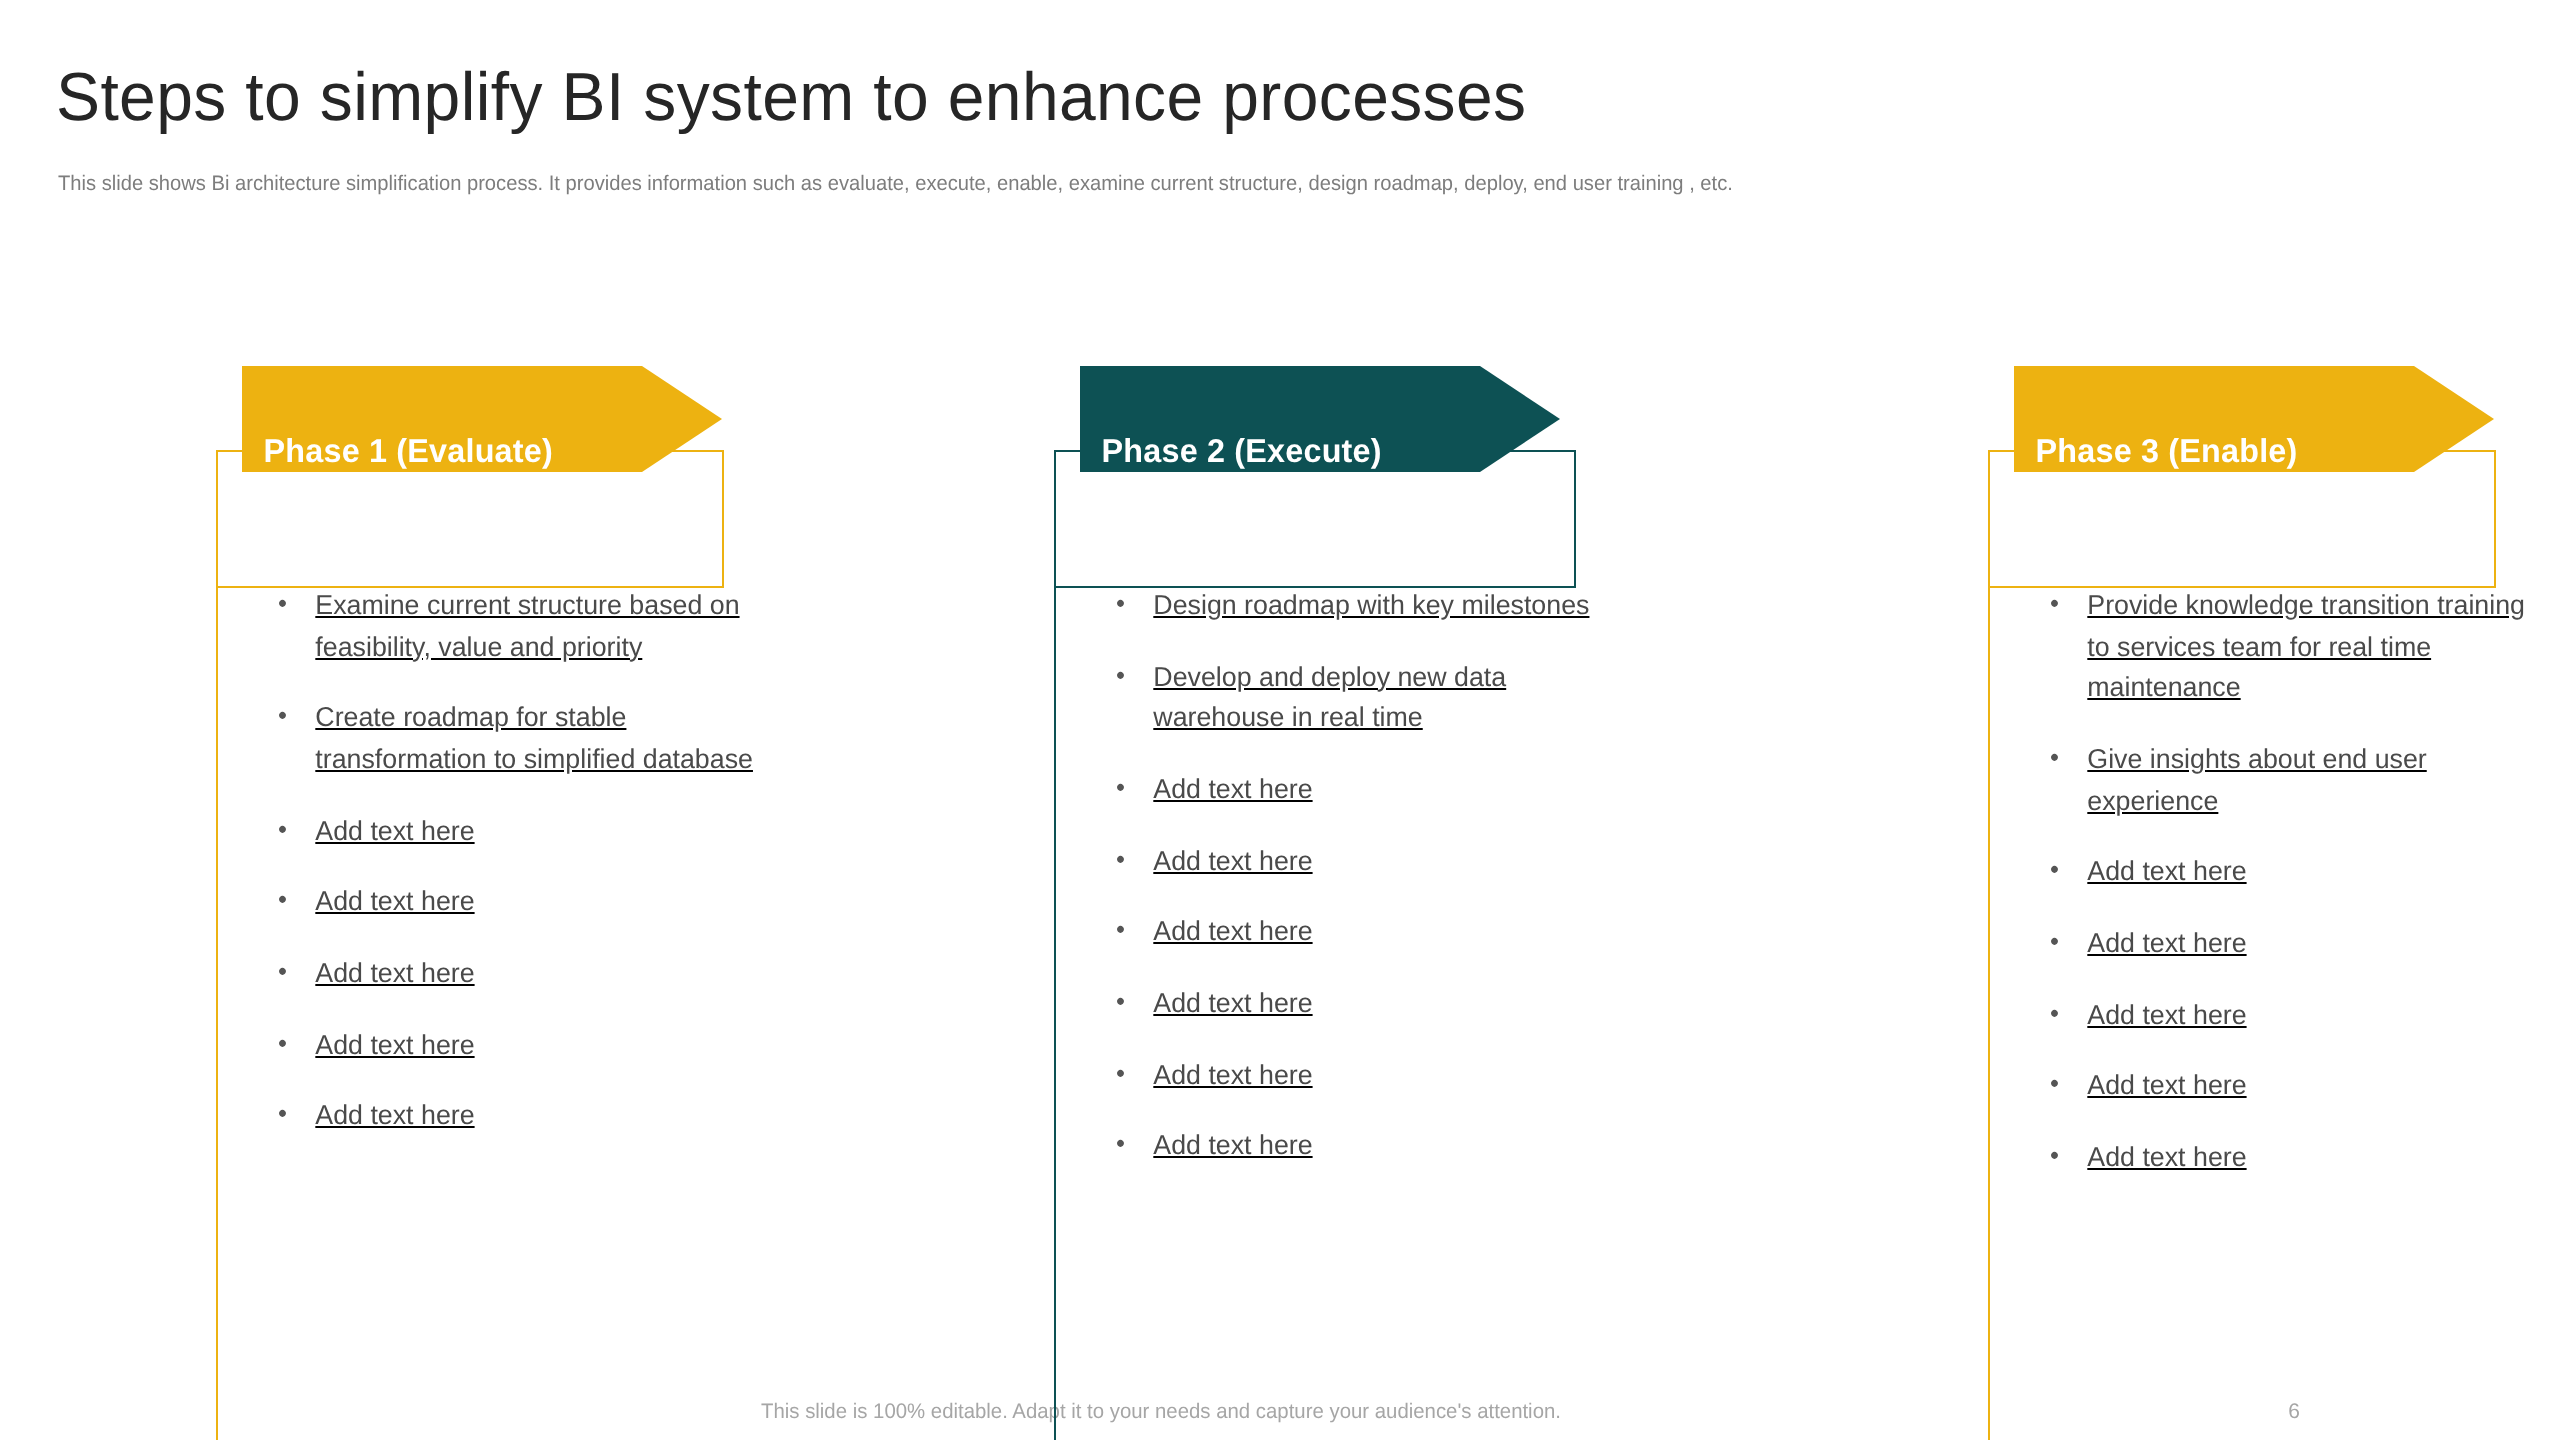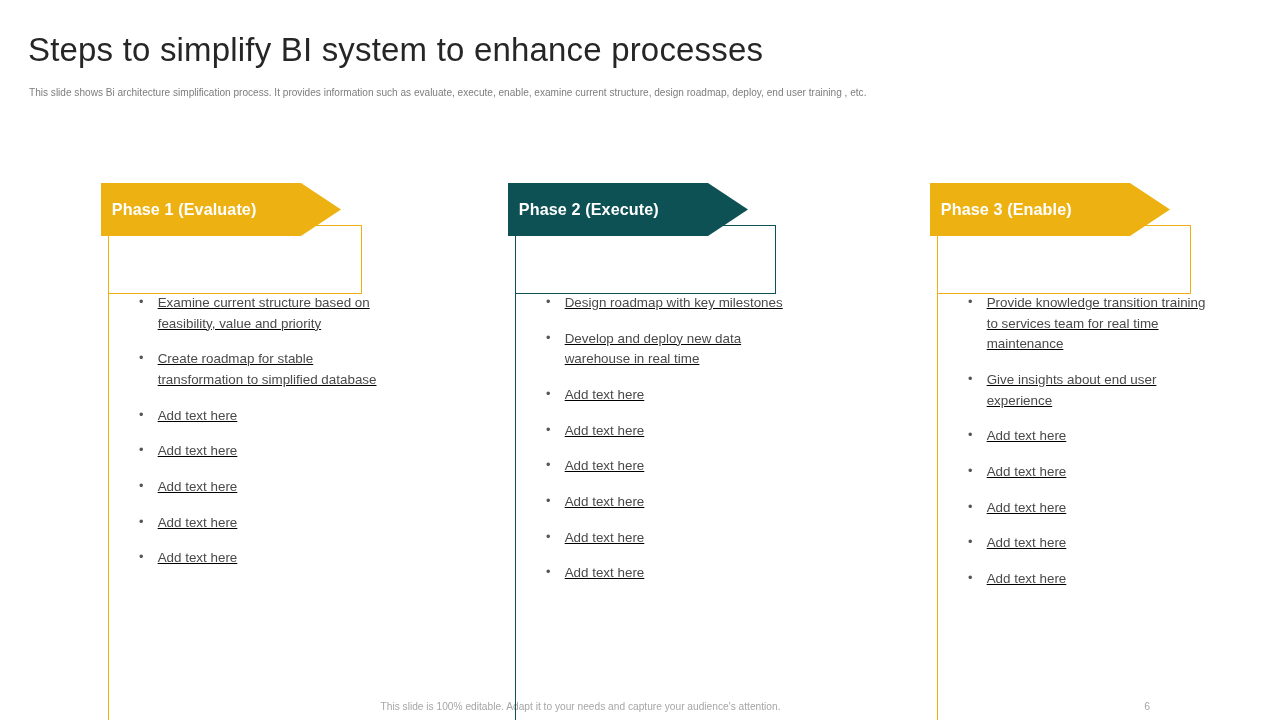--- a/index.html
+++ b/index.html
@@ -21,40 +21,40 @@
   .subtitle {
     position: absolute; left: 29px; top: 86px;
     font-size: 10.5px; font-weight: 400; color: #7d7d7d;
     white-space: nowrap;
     transform: scaleX(0.96); transform-origin: left center;
   }
 
   
   .col { position: absolute; top: 183px; }
   .col-1 { left: 101px; }
-  .col-2 { left: 508px; }
-  .col-3 { left: 930px; }
+  .col-2 { left: 520px; }
+  .col-3 { left: 987px; }
 
   
   .outline-box {
     position: absolute; left: 7px; top: 42px;
     width: 254px; height: 69px;
     border: 1px solid var(--accent);
     background: transparent;
     z-index: 1;
   }
   .col-2 .outline-box { width: 261px; }
 
   
   .banner {
     position: relative; z-index: 2;
     width: 240px; height: 53px;
     background: var(--accent);
     clip-path: polygon(0 0, 200px 0, 240px 50%, 200px 100%, 0 100%);
-    display: flex; align-items: center;
+    display: flex; align-items: flex-end; margin-left: 20px;
   }
   .banner-label {
     padding-left: 11px;
     color: #ffffff; font-size: 16.5px; font-weight: 700;
     letter-spacing: 0.1px; white-space: nowrap;
     transform: scaleX(0.98); transform-origin: left center;
   }
 
   
   .panel {

